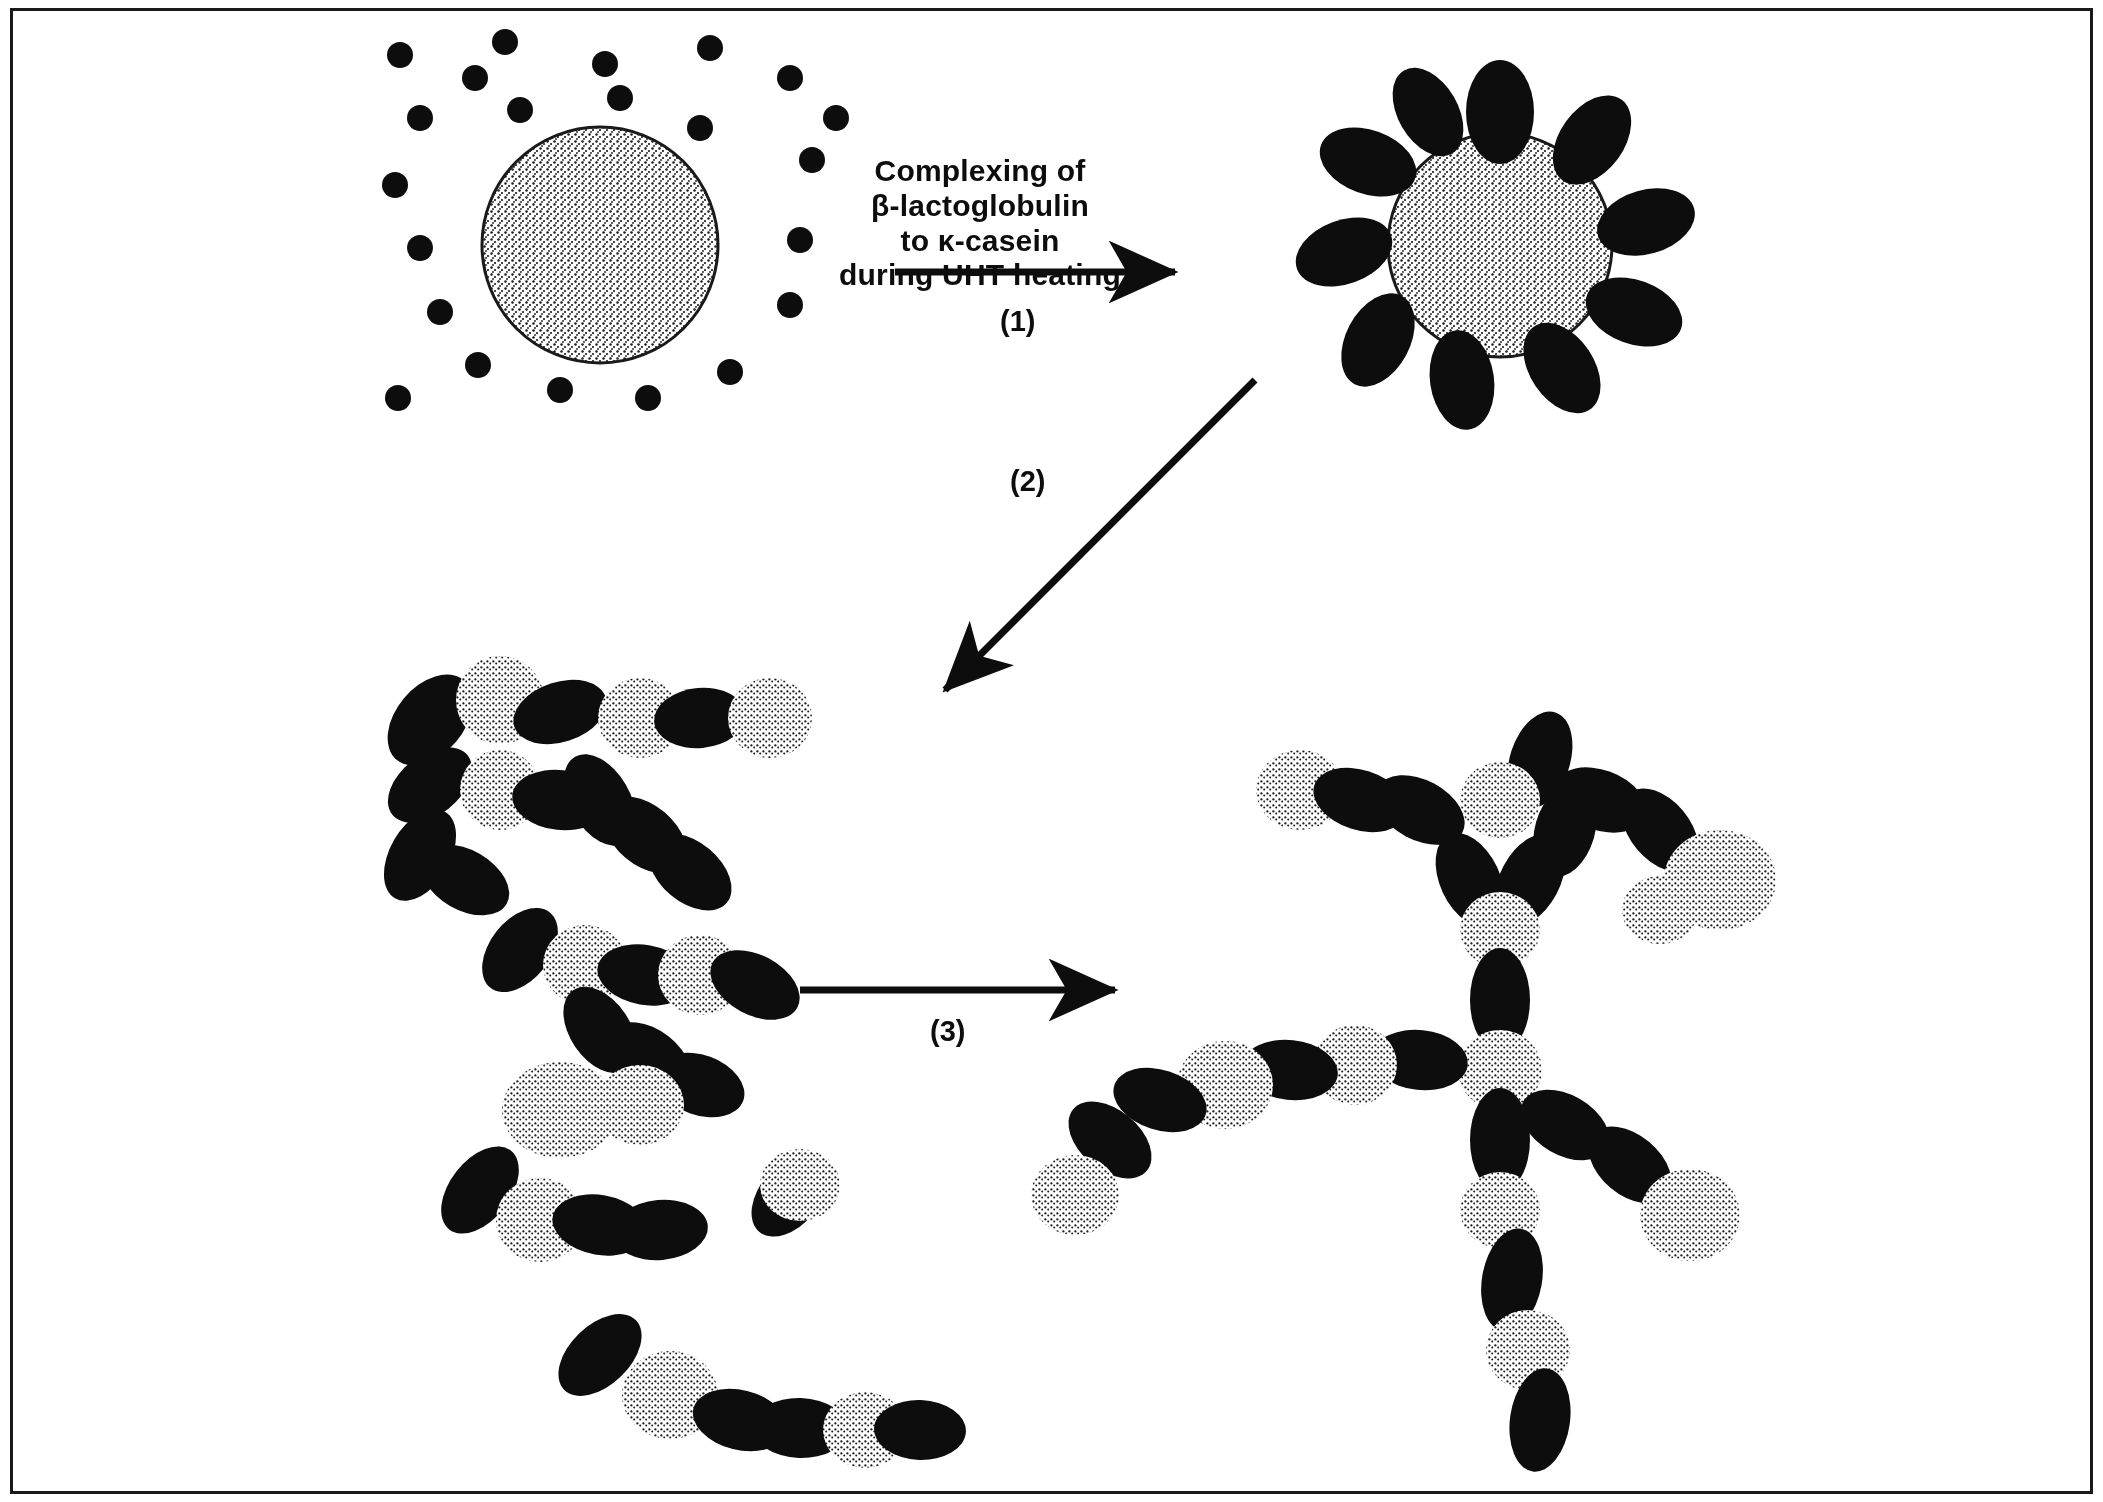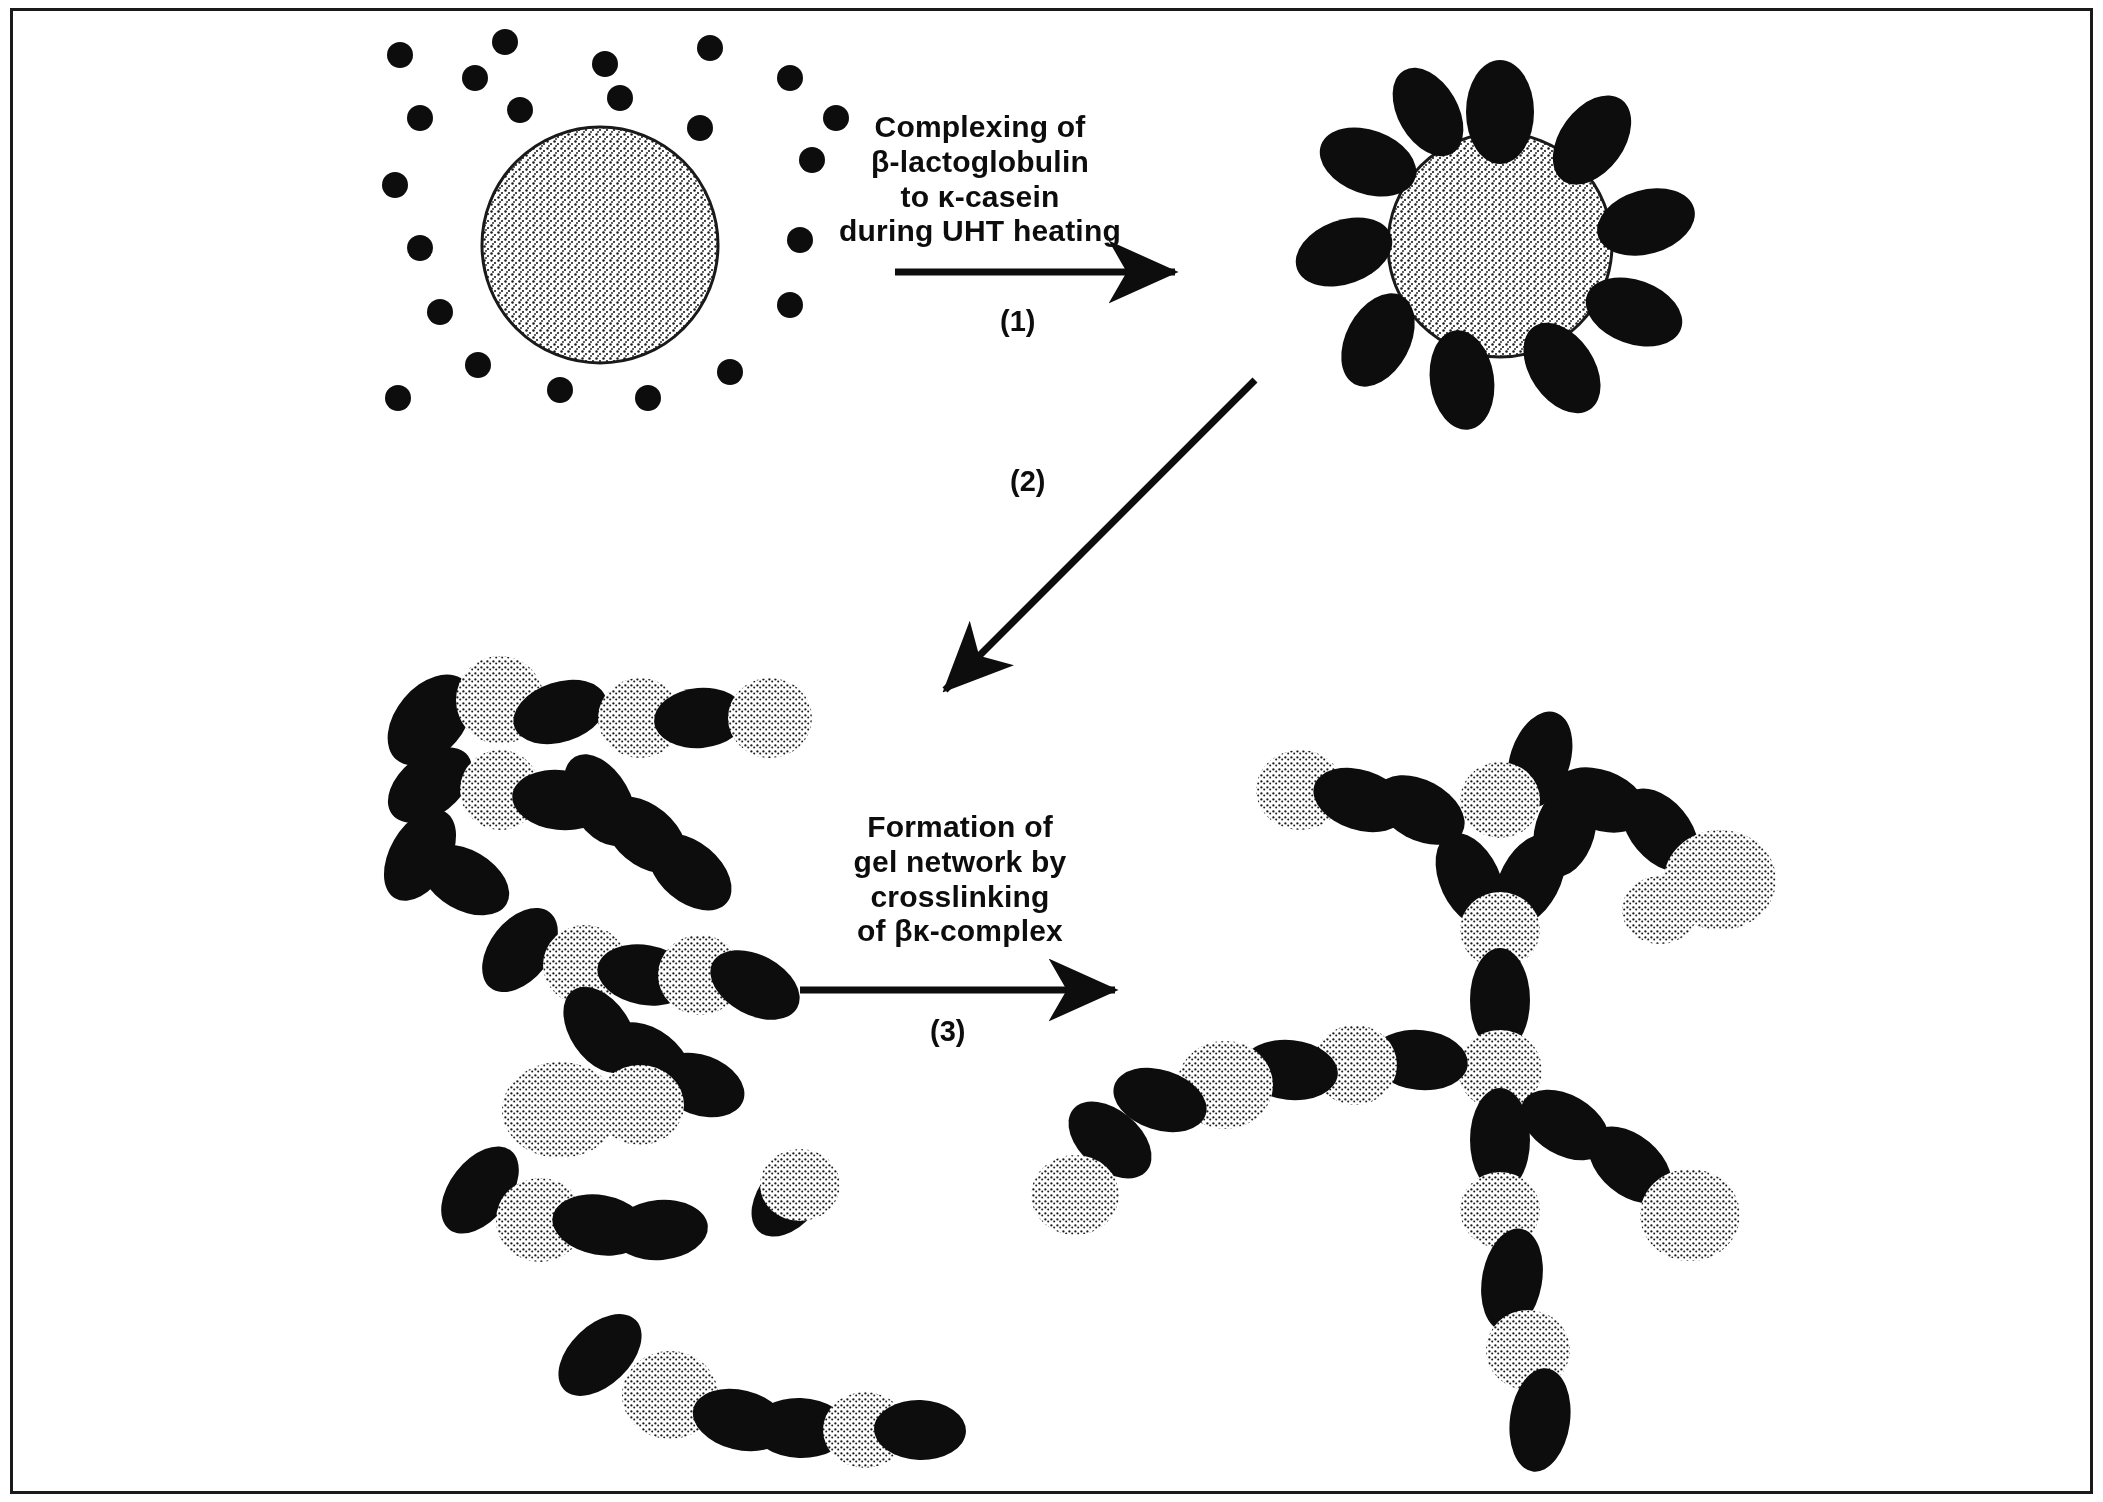--- a/index.html
+++ b/index.html
@@ -37,20 +37,21 @@
   }
   .caption {
     position: absolute;
     text-align: center;
     color: #0d0d0d;
     font-weight: bold;
     line-height: 1.16;
     font-size: 30px;
     letter-spacing: 0.2px;
     white-space: pre-line;
+    margin-top: 44px;
   }
   .step-label {
     position: absolute;
     color: #0d0d0d;
     font-weight: bold;
     font-size: 29px;
   }
   #caption-1 { left: 770px; top: 110px; width: 420px; }
   #caption-2 { left: 895px; top: 510px; width: 400px; }
   #caption-3 { left: 760px; top: 810px; width: 400px; }
@@ -261,19 +262,15 @@
   </svg>
 
   <div class="caption" id="caption-1">Complexing of
 β-lactoglobulin
 to κ-casein
 during UHT heating</div>
   <div class="step-label" id="step-1-label">(1)</div>
 
   <div class="step-label" id="step-2-label">(2)</div>
 
-  <div class="caption" id="caption-3">Formation of
-gel network by
-crosslinking
-of βκ-complex</div>
   <div class="step-label" id="step-3-label">(3)</div>
 
 </div>
 
 </body></html>

